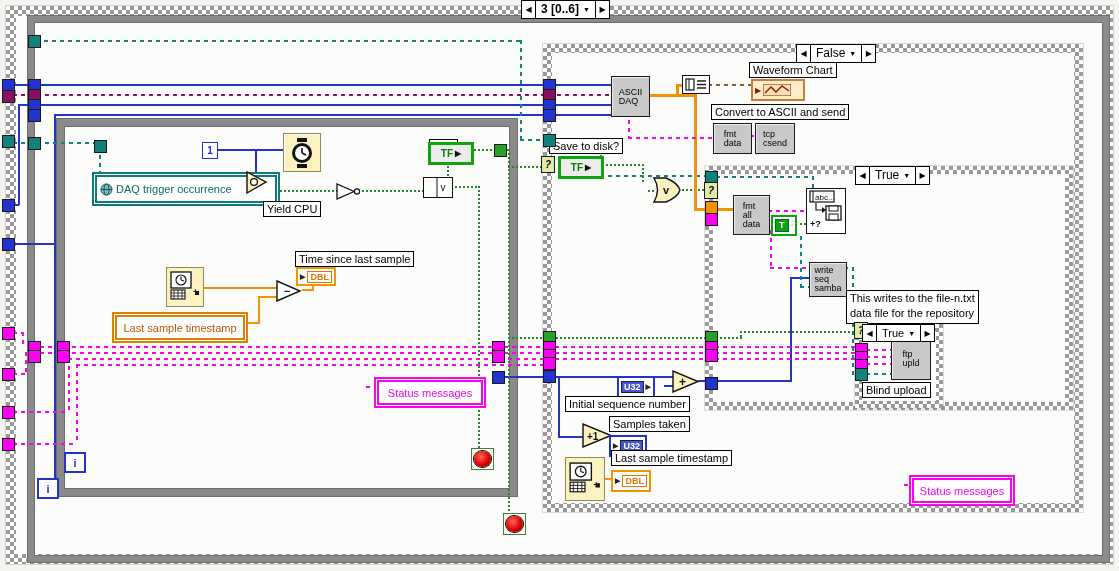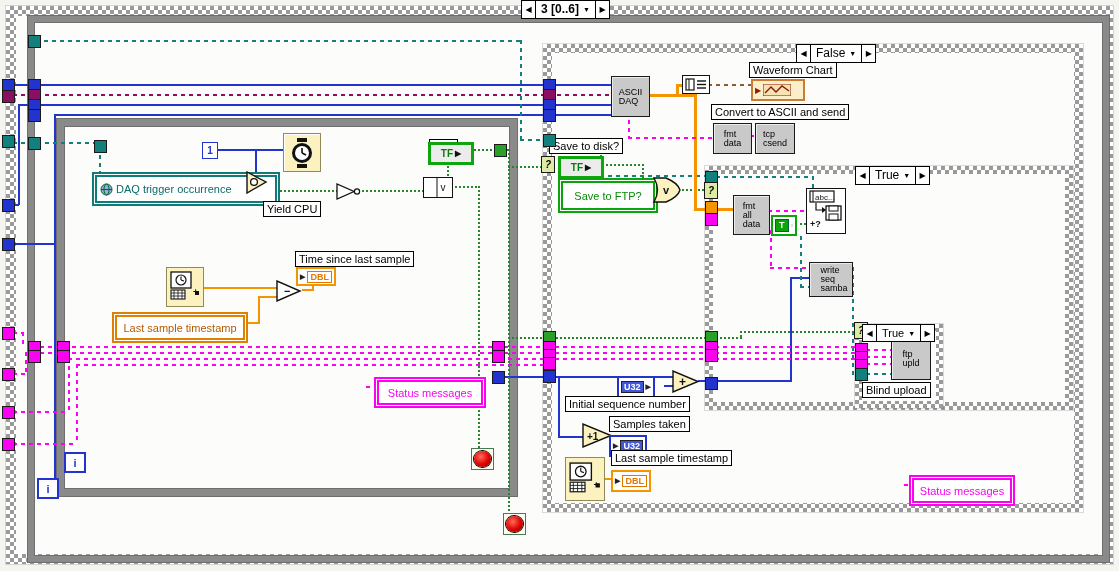--- a/index.html
+++ b/index.html
@@ -232,21 +232,20 @@
   <div class="sv" style="left:713px;top:123px;width:37px;height:29px;">fmt
 data</div>
   <div class="sv" style="left:755px;top:123px;width:38px;height:29px;">tcp
 csend</div>
 
   <div class="lbl" style="left:549px;top:138px;">Save to disk?</div>
   <div class="tfbox" style="left:558px;top:156px;width:40px;height:17px;">
     <span>TF</span>
       <span class="ar">▶</span>
   </div>
-  <div class="grn-ctl" style="left:558px;top:178px;width:90px;height:25px;">Save to FTP?</div>
 
   <div class="node" style="left:652px;top:177px;width:30px;height:26px;">
     <svg width="30" height="26" viewBox="0 0 30 26">
       <path d="M2,1 h12 q12,5 14,12 q-2,7 -14,12 h-12 q7,-12 0,-24 z" fill="#FBF2C0" stroke="#111" stroke-width="1.4"></path>
       <text x="14" y="17" font-size="11" font-weight="bold" font-family="Liberation Sans,sans-serif" text-anchor="middle" fill="#111">v</text>
     </svg>
   </div>
 
   <div class="dtype blue" style="left:617px;top:376px;height:18px;">
     <span class="chip">U32</span>
@@ -313,23 +312,25 @@
       <text x="7" y="11" font-size="8" fill="#111">abc...</text>
       <path d="M8,14 v7 h6" fill="none" stroke="#111" stroke-width="1.2"></path>
       <polygon points="14,18 14,24 18,21" fill="#111"></polygon>
       <rect x="18" y="17" width="15" height="14" fill="#fff" stroke="#111" stroke-width="1.3"></rect>
       <rect x="21" y="17" width="9" height="5" fill="#fff" stroke="#111" stroke-width="1"></rect>
       <rect x="21" y="25" width="9" height="6" fill="#fff" stroke="#111" stroke-width="1"></rect>
       <text x="2" y="38" font-size="9" font-weight="bold" fill="#111">+?</text>
     </svg>
   </div>
 
-  <div class="sv" style="left:809px;top:262px;width:36px;height:33px;padding-left:6px;">write
+  <div class="sv" style="left:809px;top:262px;width:36px;height:33px;">write
 seq
 samba</div>
+  <div class="lbl two" style="left:846px;top:290px;height:32px;">This writes to the file-n.txt
+data file for the repository</div>
 
   <div class="sv" style="left:891px;top:338px;width:38px;height:40px;">ftp
 upld</div>
   <div class="lbl" style="left:862px;top:382px;">Blind upload</div>
 
 <i class="wire" style="left: 13px; top: 84px; width: 600px; height: 2px; background: rgb(35, 51, 206);"></i>
     <i class="wire" style="left: 18px; top: 104px; width: 595px; height: 2px; background: rgb(35, 51, 206);"></i>
     <i class="wire" style="left: 54px; top: 114px; width: 559px; height: 2px; background: rgb(35, 51, 206);"></i>
     <i class="wire" style="left: 18px; top: 104px; height: 101px; width: 2px; background: rgb(35, 51, 206);"></i>
     <i class="wire" style="left: 13px; top: 204px; width: 6px; height: 2px; background: rgb(35, 51, 206);"></i>

